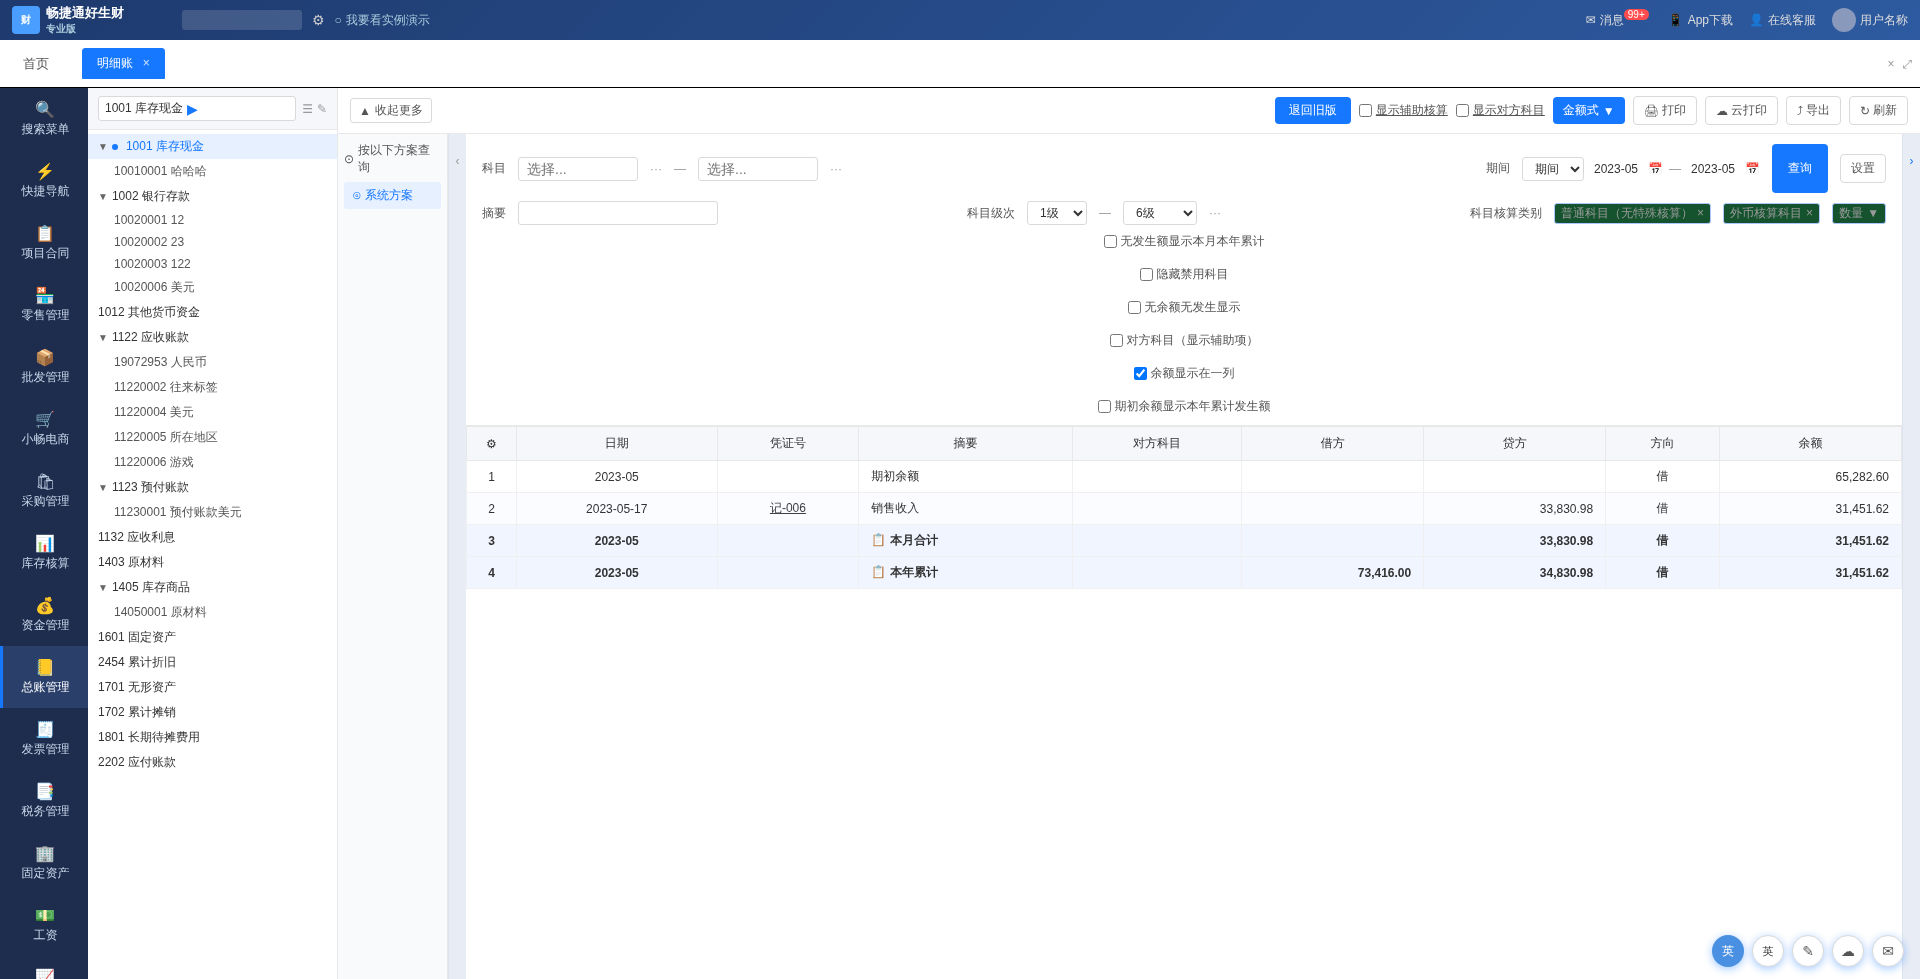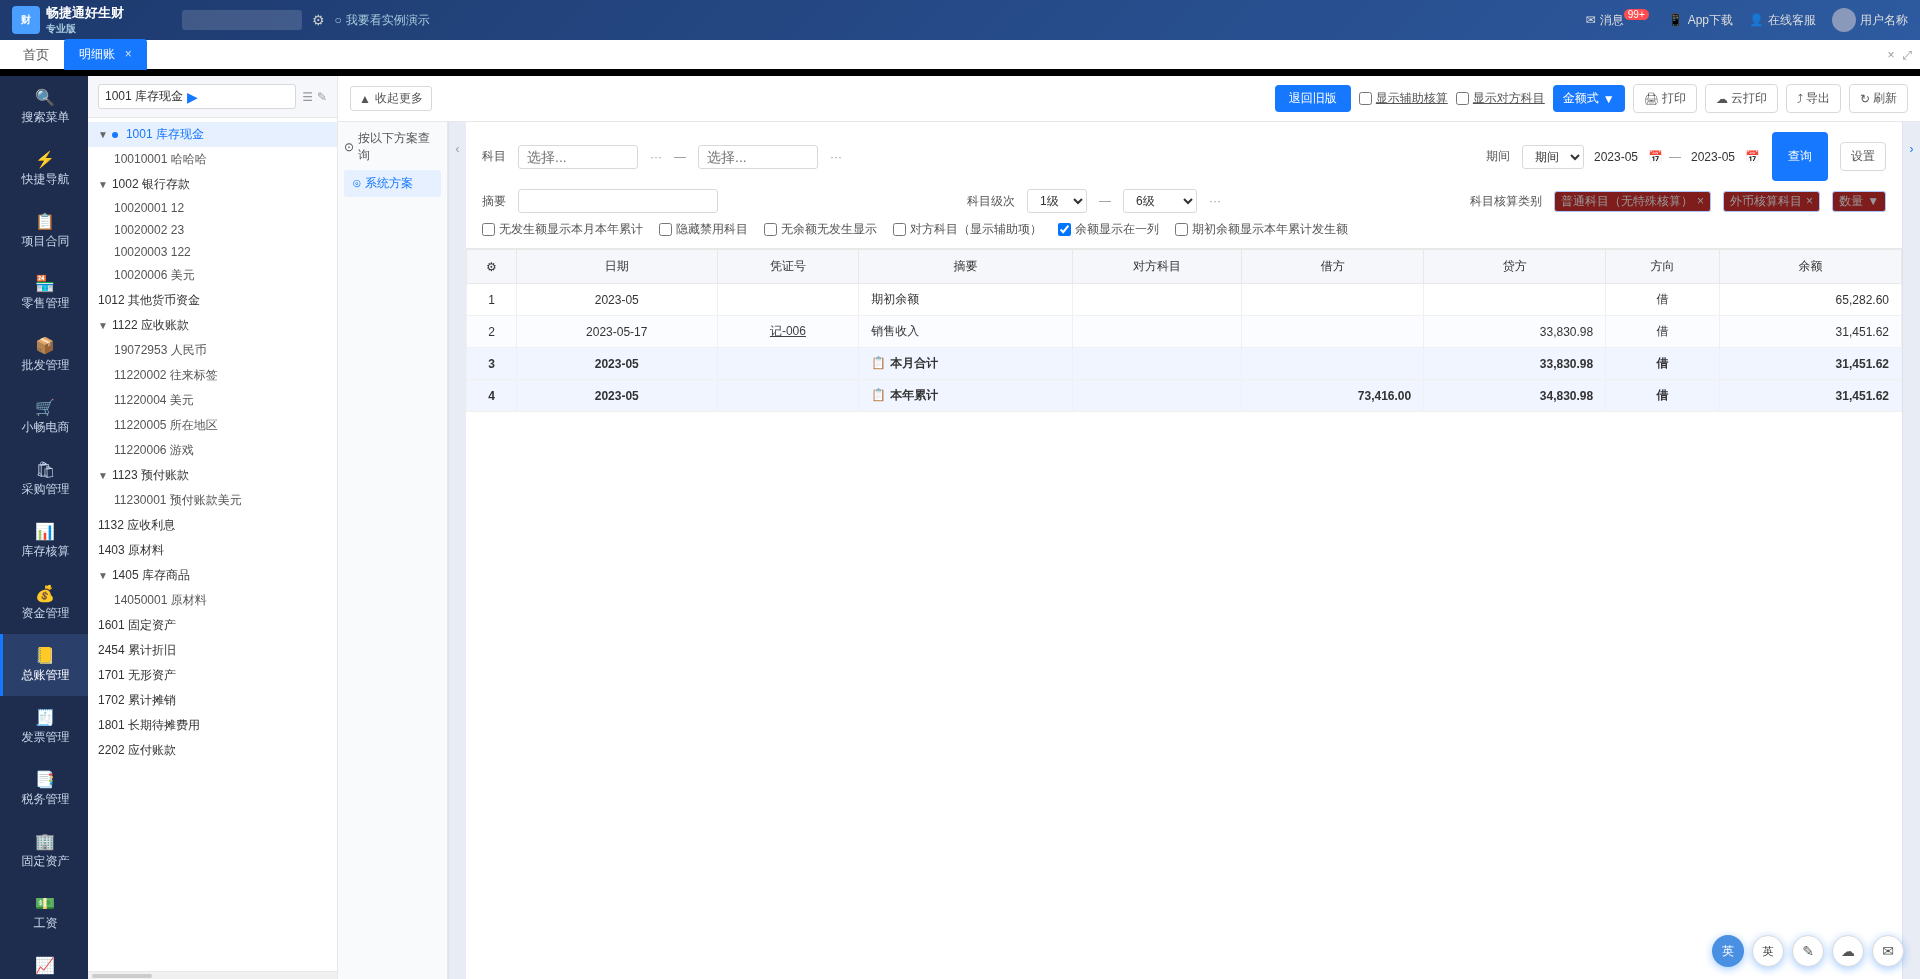--- a/index.html
+++ b/index.html
@@ -20,26 +20,27 @@
     .top-bar-input { background: rgba(255,255,255,0.15); border: none; border-radius: 3px; color: #fff; padding: 3px 8px; width: 120px; outline: none; }
     .top-bar-gear { color: #ccc; cursor: pointer; font-size: 14px; }
     .top-bar-demo { display: flex; align-items: center; gap: 4px; color: #acd; cursor: pointer; font-size: 12px; }
     .top-bar-right { margin-left: auto; display: flex; align-items: center; gap: 16px; }
     .top-bar-right-item { display: flex; align-items: center; gap: 4px; color: #ddd; cursor: pointer; font-size: 12px; }
     .badge { background: #ff4d4f; color: #fff; border-radius: 8px; padding: 0 4px; font-size: 10px; position: relative; top: -6px; left: -4px; }
     .top-bar-avatar { width: 24px; height: 24px; background: #8899bb; border-radius: 50%; }
 
     
     .nav-tabs {
-      height: 36px;
+      height: 48px;
       background: #fff;
-      border-bottom: 7px solid #000000;
+      border-bottom: 1px solid #000000;
       display: flex;
       align-items: center;
       padding: 0 8px;
+      gap: 18px;
     }
     .nav-tab {
       padding: 6px 14px;
       cursor: pointer;
       color: #555;
       border-radius: 3px 3px 0 0;
       font-size: 13px;
       border: 1px solid transparent;
     }
     .nav-tab.active {
@@ -187,23 +188,23 @@
     .query-select {
       border: 1px solid #d9d9d9; border-radius: 3px;
       padding: 3px 8px; font-size: 12px; color: #333;
       outline: none; min-width: 60px; background: #fff;
     }
     .period-row { display: flex; align-items: center; gap: 6px; }
     .date-icon { color: #999; cursor: pointer; }
     .dash { color: #999; }
     .query-btn { background: #1677ff; color: #fff; border: none; border-radius: 4px; padding: 16px 16px; cursor: pointer; font-size: 12px; }
     .settings-btn { background: #fff; color: #555; border: 1px solid #d9d9d9; border-radius: 4px; padding: 5px 10px; cursor: pointer; font-size: 12px; }
-    .tag-x { background: #7f1d1d; border: 1px solid #adc6ff; border-radius: 3px; padding: 1px 6px; color: #333; font-size: 11px; display: flex; align-items: center; gap: 4px; }
+    .tag-x { background: #14532d; border: 1px solid #adc6ff; border-radius: 3px; padding: 1px 6px; color: #333; font-size: 11px; display: flex; align-items: center; gap: 4px; }
     .tag-x span { cursor: pointer; color: #999; }
-    .query-options { display: flex; align-items: center; gap: 16px; margin-top: 6px; }
+    .query-options { display: flex; align-items: center; gap: 16px; margin-top: 6px; flex-direction: column; }
     .opt-checkbox { display: flex; align-items: center; gap: 4px; color: #555; font-size: 12px; cursor: pointer; }
 
     
     .table-container {
       flex: 1;
       overflow: auto;
       padding: 0;
       background: #fff;
     }
     table { width: 100%; border-collapse: collapse; }

